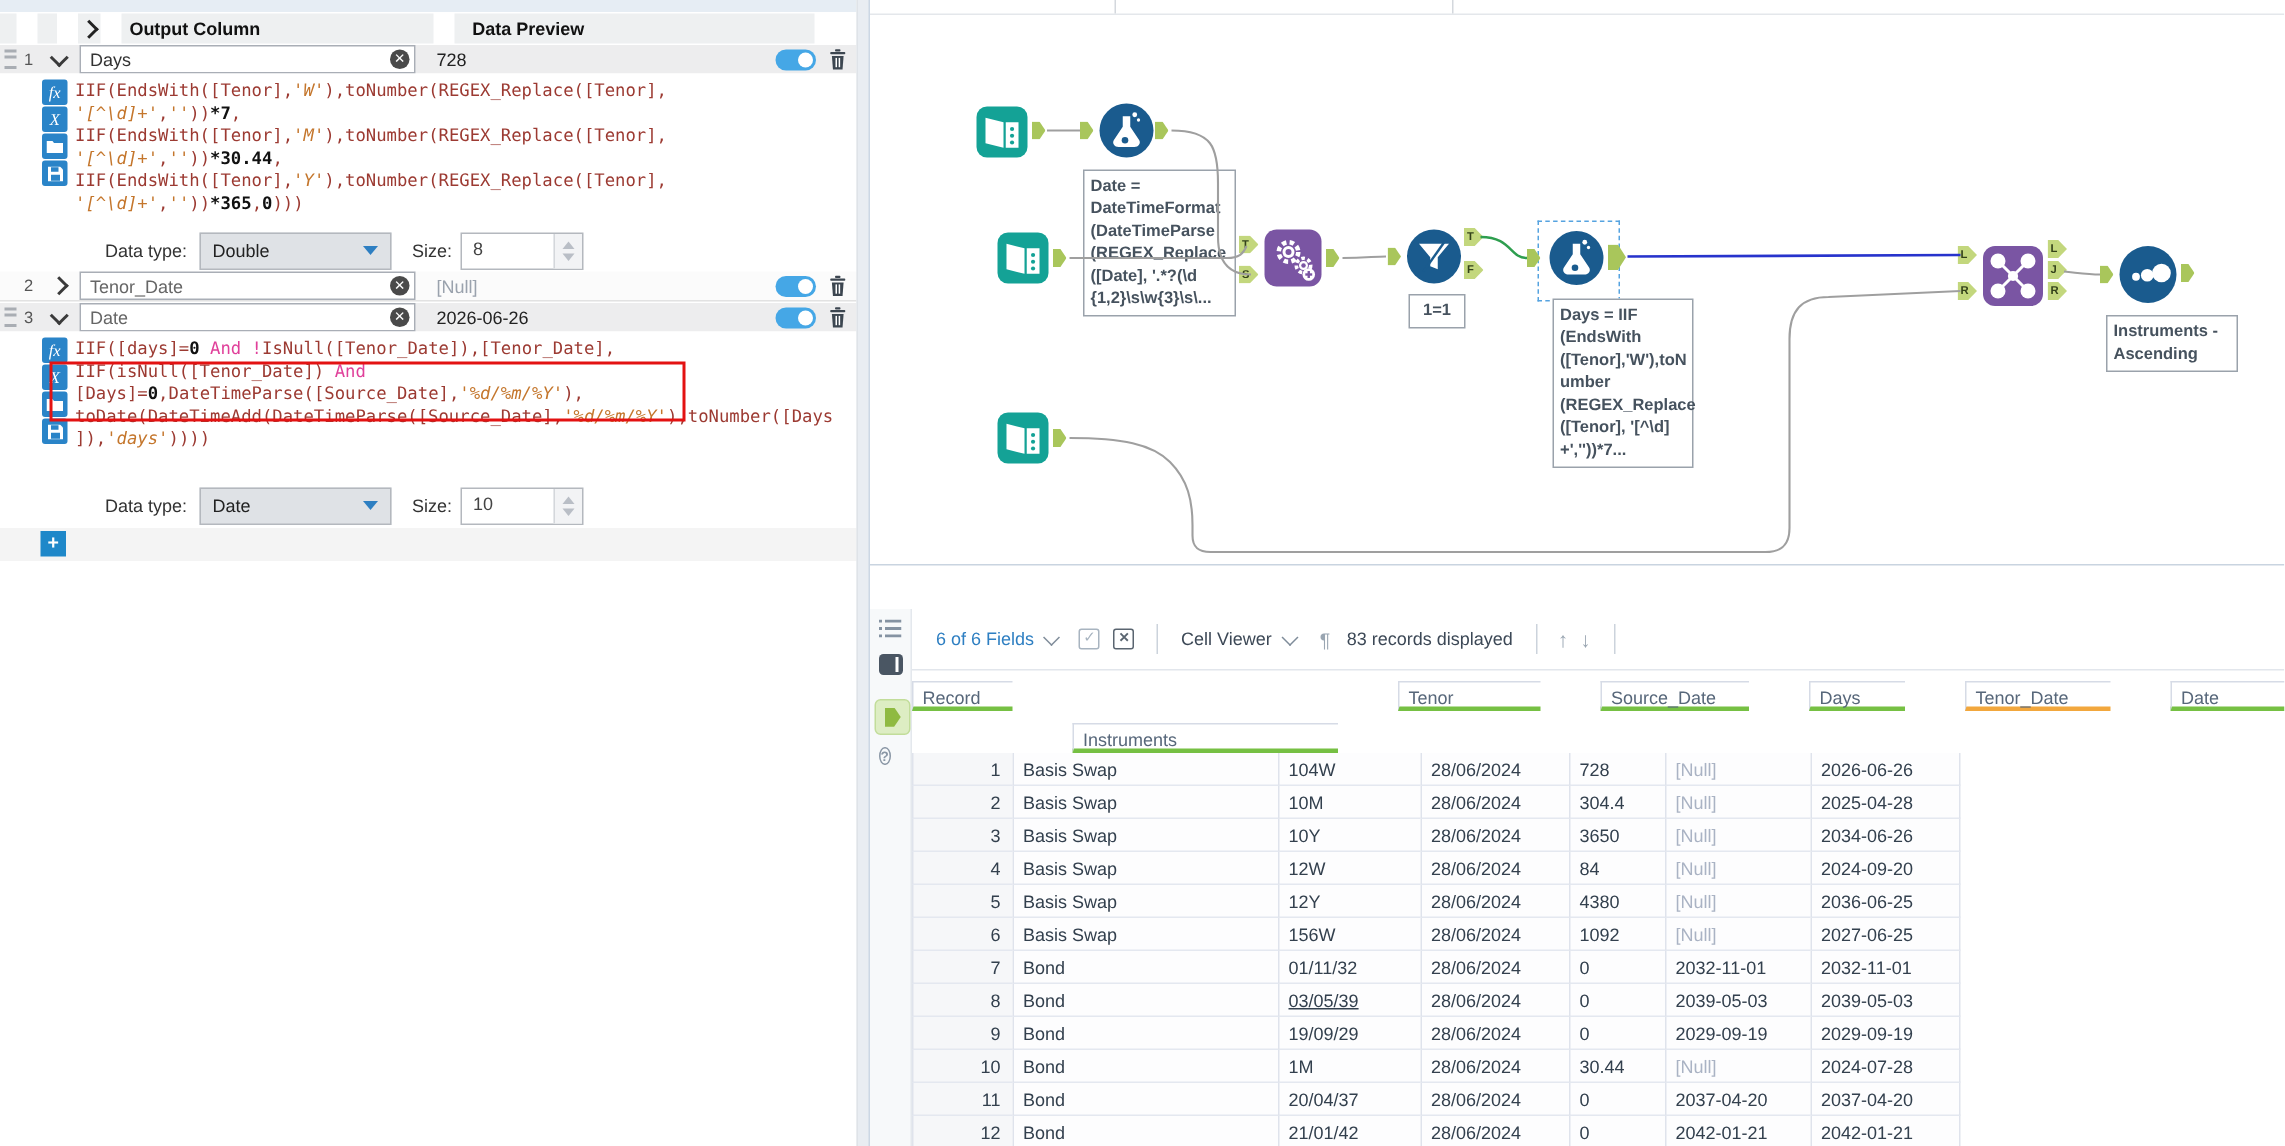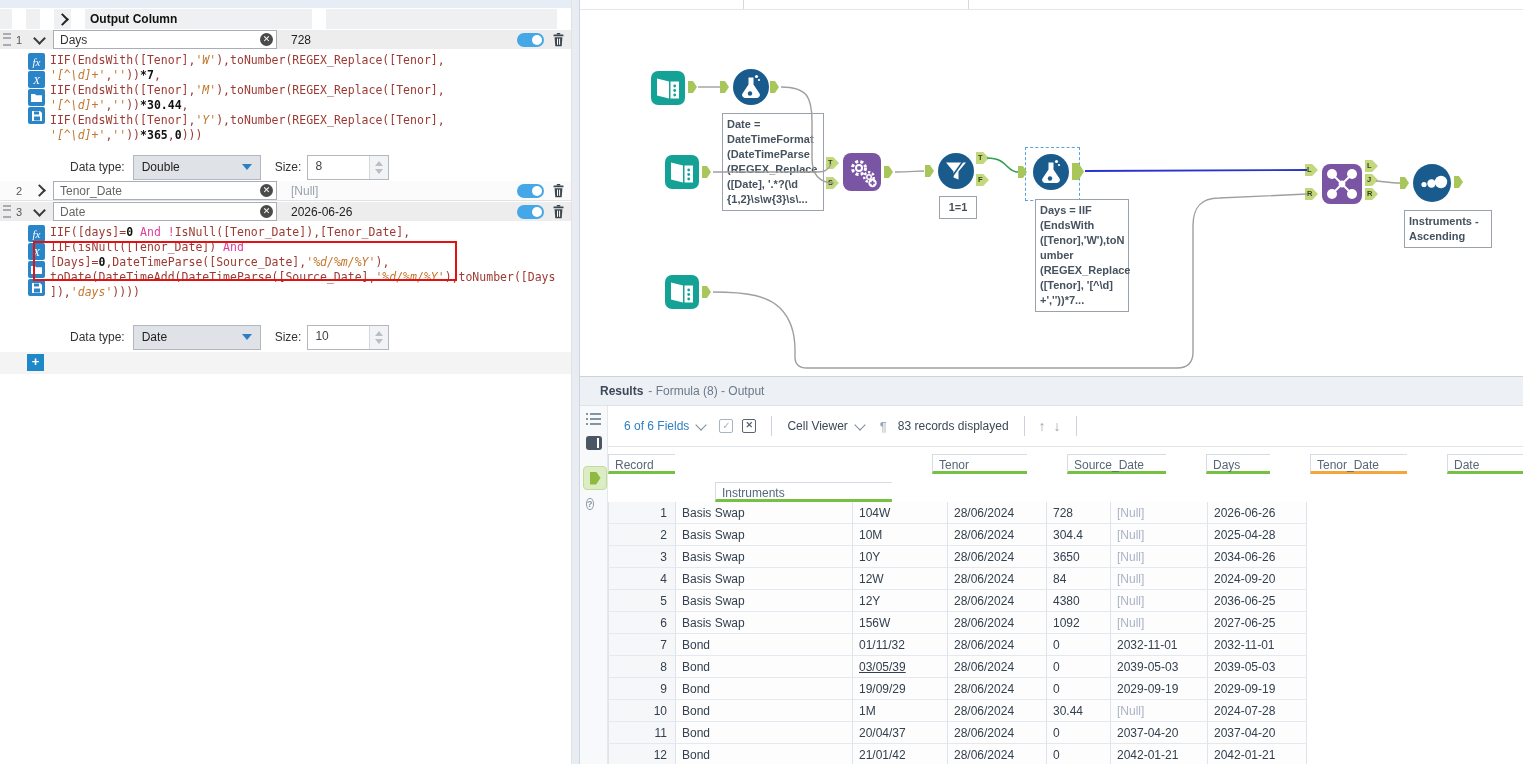--- a/index.html
+++ b/index.html
@@ -131,20 +131,21 @@
   <section id="formula-panel">
     <div class="fp-top"></div>
 
     <div class="fp-header">
       <div class="fp-hcell" style="width:12px"></div>
       <div class="fp-hcell" style="width:14px"></div>
       <div class="fp-hcell" style="width:17px;justify-content:center">
         <span class="chev right" style="margin:0;border-color:#222"></span>
       </div>
       <div class="fp-hcell" style="width:222px;padding-left:5px">Output Column</div>
+      <div class="fp-hcell" style="width:250px;padding-left:12px">Data Preview</div>
       <div class="fp-hcell" style="flex:1"></div>
     </div>
 
     <div class="fp-row gray" style="top:30px">
       <div class="grip"></div>
       <div class="rownum">1</div>
       <span class="chev down"></span>
       <div class="namebox">
         <span class="nm">Days</span>
         <span class="clear-x">✕</span>
@@ -435,24 +436,20 @@
 ([Tenor],'W'),toN
 umber
 (REGEX_Replace
 ([Tenor], '[^\d]
 +',''))*7...</div>
     <div class="annotation" style="left:824px;top:210px;width:78px">Instruments -
 Ascending</div>
   </section>
 
   <section id="results-panel">
-    <div class="res-titlebar">
-      <span class="res-title">Results</span>
-      <span class="res-subtitle">- Formula (8) - Output</span>
-    </div>
 
     <div class="res-strip">
       <span class="strip-icon" style="top:7px">
         <svg width="15" height="12" viewBox="0 0 15 12">
             <g fill="#8593a2">
               <rect x="0" y="0" width="2" height="2"></rect>
               <rect x="4" y="0" width="11" height="2"></rect>
               <rect x="0" y="5" width="2" height="2"></rect>
               <rect x="4" y="5" width="11" height="2"></rect>
               <rect x="0" y="10" width="2" height="2"></rect>

